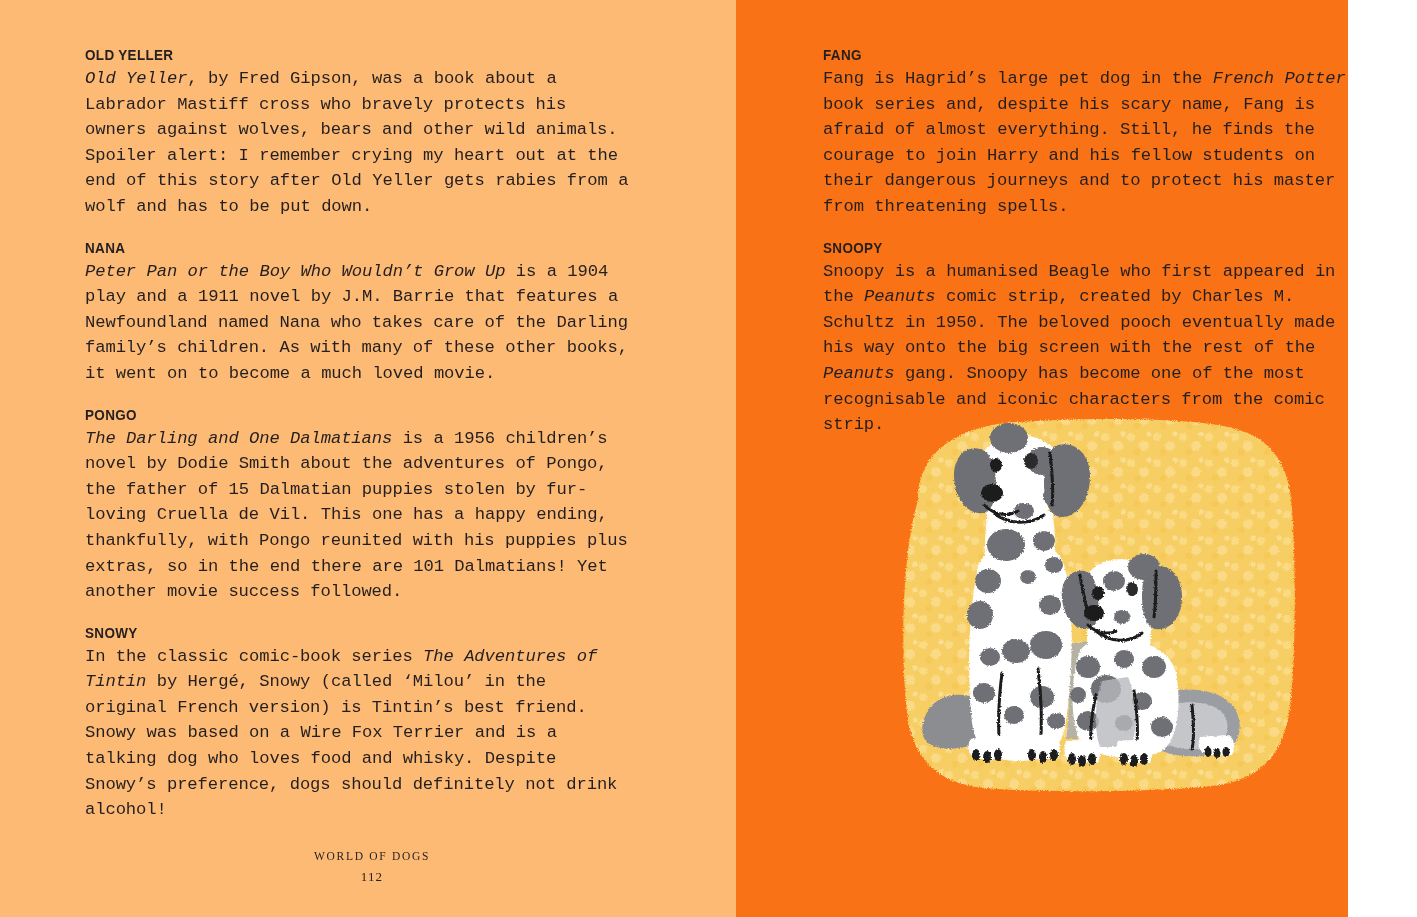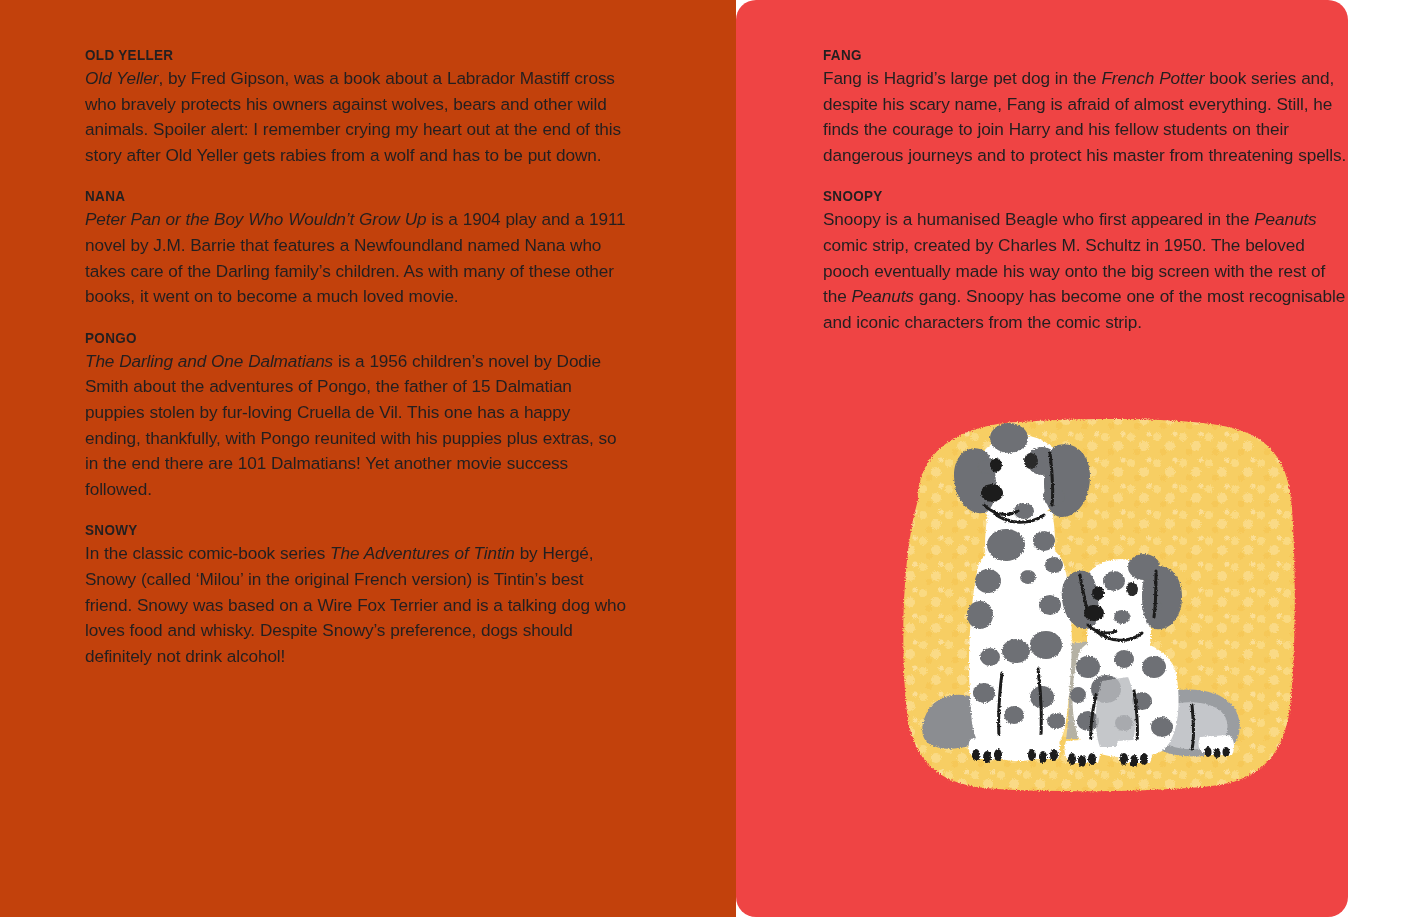--- a/index.html
+++ b/index.html
@@ -16,22 +16,22 @@
     width:1417px; height:917px;
     display:flex;
   }
 
   
   .page {
     position:relative;
     height:917px;
     overflow:hidden;
   }
-  .page-left  { width:736px; background:#c2410c; }
-  .page-right { width:612px; background:#ef4444;border-radius:20px; }
+  .page-left  { width:736px; background:#fdba74; }
+  .page-right { width:612px; background:#f97316; }
 
   .text-col {
     position:absolute;
     top:47px;
   }
   .page-left  .text-col { left:85px; width:545px; }
 
   .col-inner-right { position:absolute; left:795px; top:47px; width:528px; }
 
   
@@ -44,21 +44,21 @@
     font-size:14.5px;
     letter-spacing:0.35px;
     color:#231f20;
     transform:scaleX(0.93);
     transform-origin:left center;
     margin-bottom:3px;
     white-space:nowrap;
   }
 
   .entry-body {
-    font-family:Liberation Sans, sans-serif;
+    font-family:Liberation Mono, monospace;
     font-size:17.2px;
     line-height:25.6px;
     color:#231f20;
     letter-spacing:-0.1px;
     word-spacing:0.2px;
   }
   .entry-body i { font-style:italic; }
 
   
   .footer {
@@ -110,20 +110,24 @@
         <div class="entry-body"><i>The Darling and One Dalmatians</i> is a 1956 children’s novel by Dodie Smith about the adventures of Pongo, the father of 15 Dalmatian puppies stolen by fur-loving Cruella de Vil. This one has a happy ending, thankfully, with Pongo reunited with his puppies plus extras, so in the end there are 101 Dalmatians! Yet another movie success followed.</div>
       </div>
 
       <div class="entry">
         <div class="entry-head">SNOWY</div>
         <div class="entry-body">In the classic comic-book series <i>The Adventures of Tintin</i> by Hergé, Snowy (called ‘Milou’ in the original French version) is Tintin’s best friend. Snowy was based on a Wire Fox Terrier and is a talking dog who loves food and whisky. Despite Snowy’s preference, dogs should definitely not drink alcohol!</div>
       </div>
 
     </div>
 
+    <div class="footer footer-left">
+      <div class="footer-title">WORLD OF DOGS</div>
+      <div class="footer-num">112</div>
+    </div>
 
   </div>
 
   <div class="page page-right">
 
     <div class="col-inner-right" style="left:87px;">
 
       <div class="entry">
         <div class="entry-head">FANG</div>
         <div class="entry-body">Fang is Hagrid’s large pet dog in the <i>French Potter</i> book series and, despite his scary name, Fang is afraid of almost everything. Still, he finds the courage to join Harry and his fellow students on their dangerous journeys and to protect his master from threatening spells.</div>

